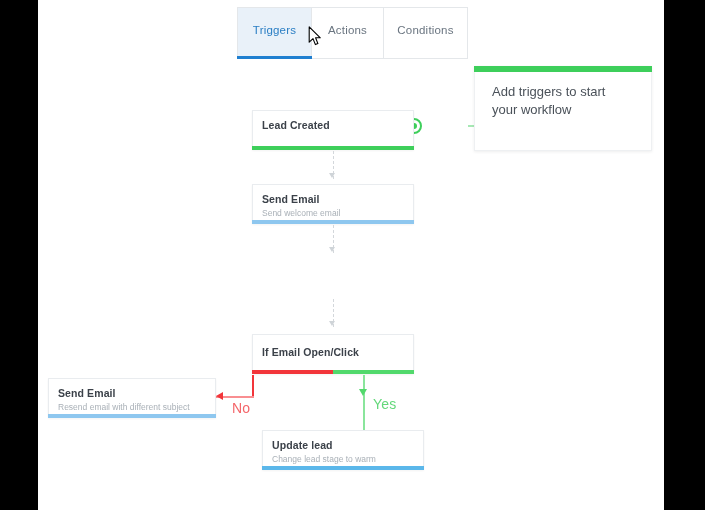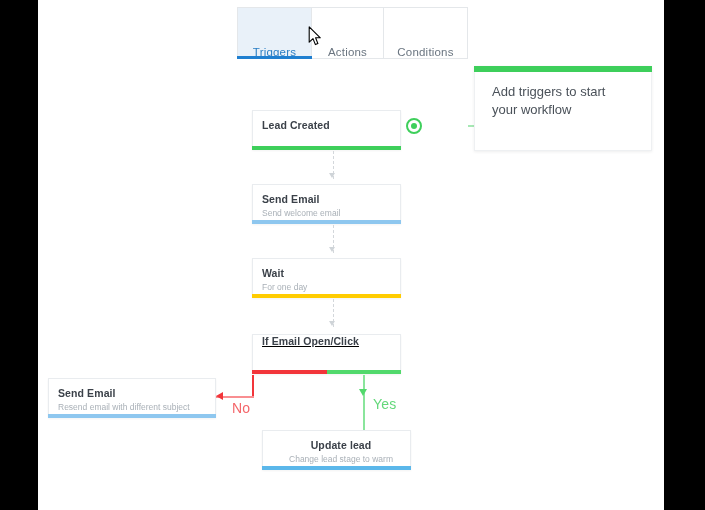--- a/index.html
+++ b/index.html
@@ -46,23 +46,23 @@
   .tab {
     box-sizing: border-box;
     height: 52px;
     border: 1px solid #e4e7ea;
     border-left: none;
     background: #ffffff;
     color: #6a7580;
     font-size: 11.5px;
     letter-spacing: .2px;
     display: flex;
-    align-items: flex-end;
+    align-items: flex-start;
     justify-content: center;
-    padding: 0 16px;
+    padding: 16px 16px;
     position: relative;
     cursor: pointer;
     white-space: nowrap;
   }
   .tab:first-child { border-left: 1px solid #e4e7ea; }
   .tab.active {
     background: #e9f1f9;
     color: #2a7ec4;
   }
   .tab.active::after {
@@ -75,21 +75,21 @@
     background: #1f7fd0;
   }
   .tab-w1 { width: 75px; }
   .tab-w2 { width: 84px; }
   .tab-w3 { width: 72px; }
 
   
   .node {
     position: absolute;
     box-sizing: border-box;
-    width: 149px;
+    width: 162px;
     background: #ffffff;
     border: 1px solid #e9ecef;
     box-shadow: 0 1px 2px rgba(0,0,0,.05);
     padding: 8px 0 0 9px;
     height: 40px;
     cursor: pointer;
   }
   .node .ntitle {
     font-size: 10.5px;
     color: #3b4149;
@@ -105,21 +105,21 @@
   }
   .node .nbar {
     position: absolute;
     left: -1px;
     right: -1px;
     bottom: -1px;
     height: 4px;
     display: flex;
   }
   .node .nbar span { display: block; height: 100%; }
-  .node.nosub { padding-top: 0; text-decoration: underline; }
+  .node.nosub { padding-top: 11px; }
 
   
   .vdash {
     position: absolute;
     width: 0;
     border-left: 1px dashed #d3d7db;
   }
   .arrowdown {
     position: absolute;
     width: 0; height: 0;
@@ -256,27 +256,20 @@
       <div class="ntitle">Send Email</div>
       <div class="nsub">Send welcome email</div>
       <div class="nbar">
         <span style="flex:1; background:#8ec7ef;"></span>
       </div>
     </div>
 
     <div class="vdash" style="left:295px; top:225px; height:28px;"></div>
     <div class="arrowdown" style="left:291px; top:247px;"></div>
 
-    <div class="node" style="left:214px; top:258px;">
-      <div class="ntitle">Wait</div>
-      <div class="nsub">For one day</div>
-      <div class="nbar">
-        <span style="flex:1; background:#ffcc00;"></span>
-      </div>
-    </div>
 
     <div class="vdash" style="left:295px; top:299px; height:28px;"></div>
     <div class="arrowdown" style="left:291px; top:321px;"></div>
 
     <div class="node nosub" style="left:214px; top:334px;">
       <div class="ntitle">If Email Open/Click</div>
       <div class="nbar">
         <span style="width:50%; background:#f2353a;"></span>
         <span style="width:50%; background:#52d96c;"></span>
       </div>
@@ -292,21 +285,21 @@
       <div class="nsub">Resend email with different subject</div>
       <div class="nbar">
         <span style="flex:1; background:#8ec7ef;"></span>
       </div>
     </div>
 
     <div class="greensoft" style="left:325px; top:375px; width:2px; height:56px;"></div>
     <div class="arrowdown-green" style="left:321px; top:389px;"></div>
     <div class="branch-label label-yes" style="left:335px; top:396px;">Yes</div>
 
-    <div class="node" style="left:224px; top:430px;text-align:center;">
+    <div class="node" style="left:224px; top:430px;">
       <div class="ntitle">Update lead</div>
       <div class="nsub">Change lead stage to warm</div>
       <div class="nbar">
         <span style="flex:1; background:#5bb7ea;"></span>
       </div>
     </div>
 
     <div id="infocard">
       <div class="topbar"></div>
       <h2 class="ititle">Add triggers to start your workflow</h2>

